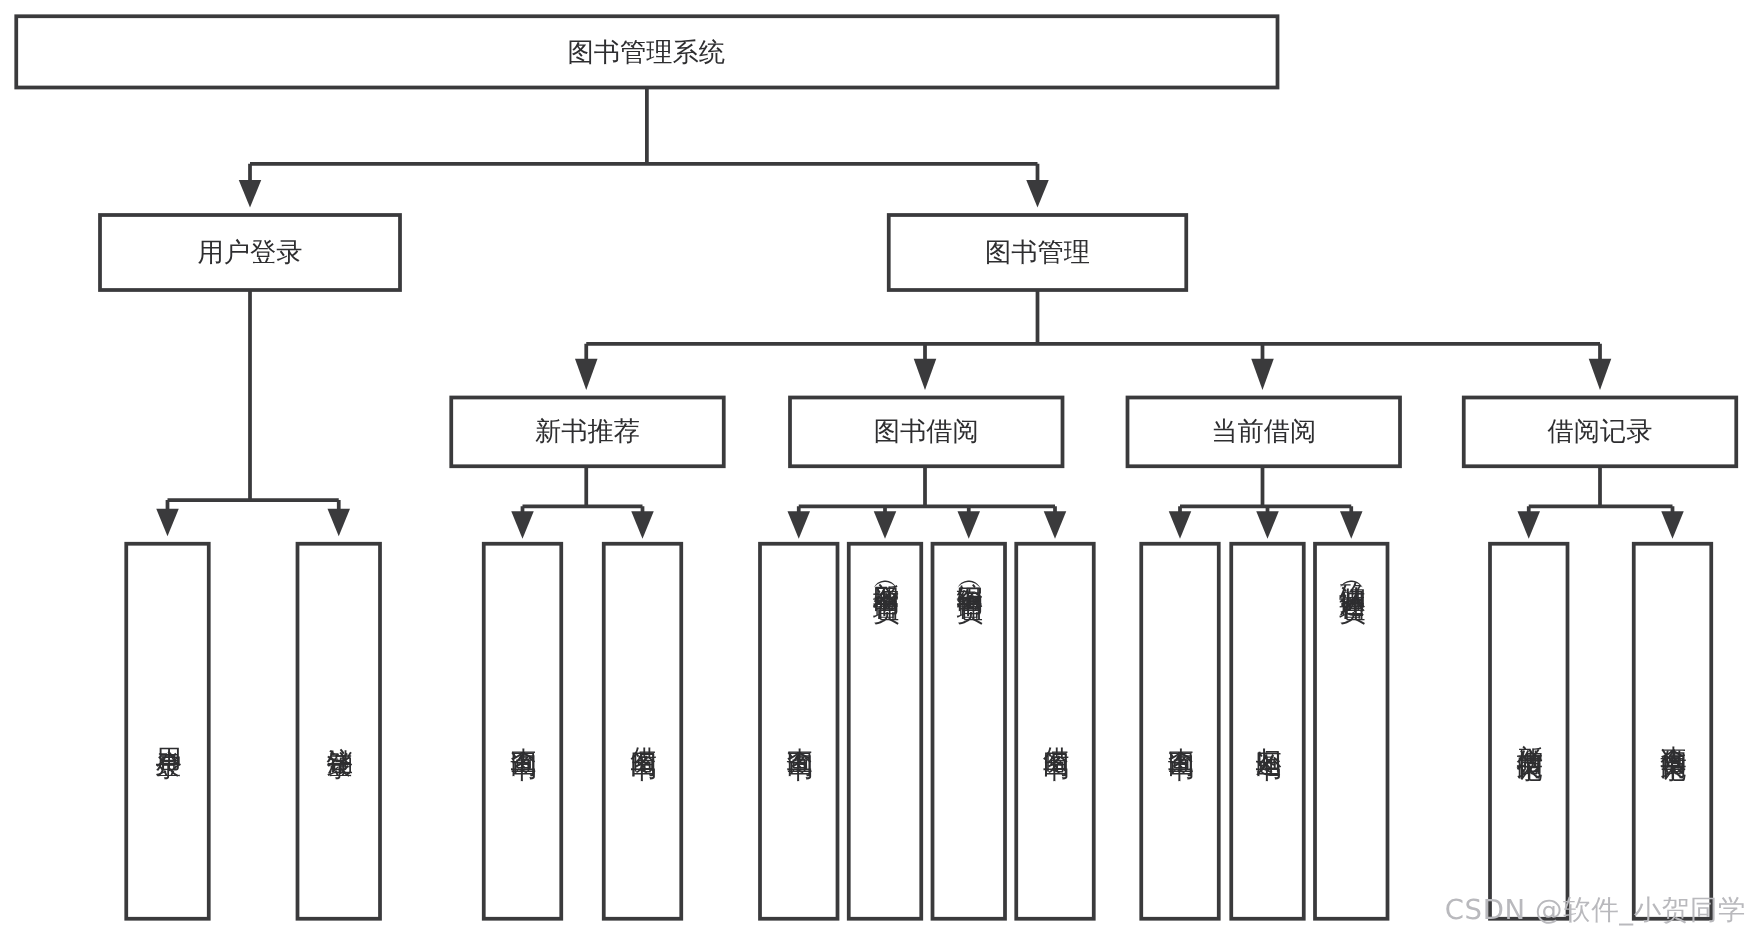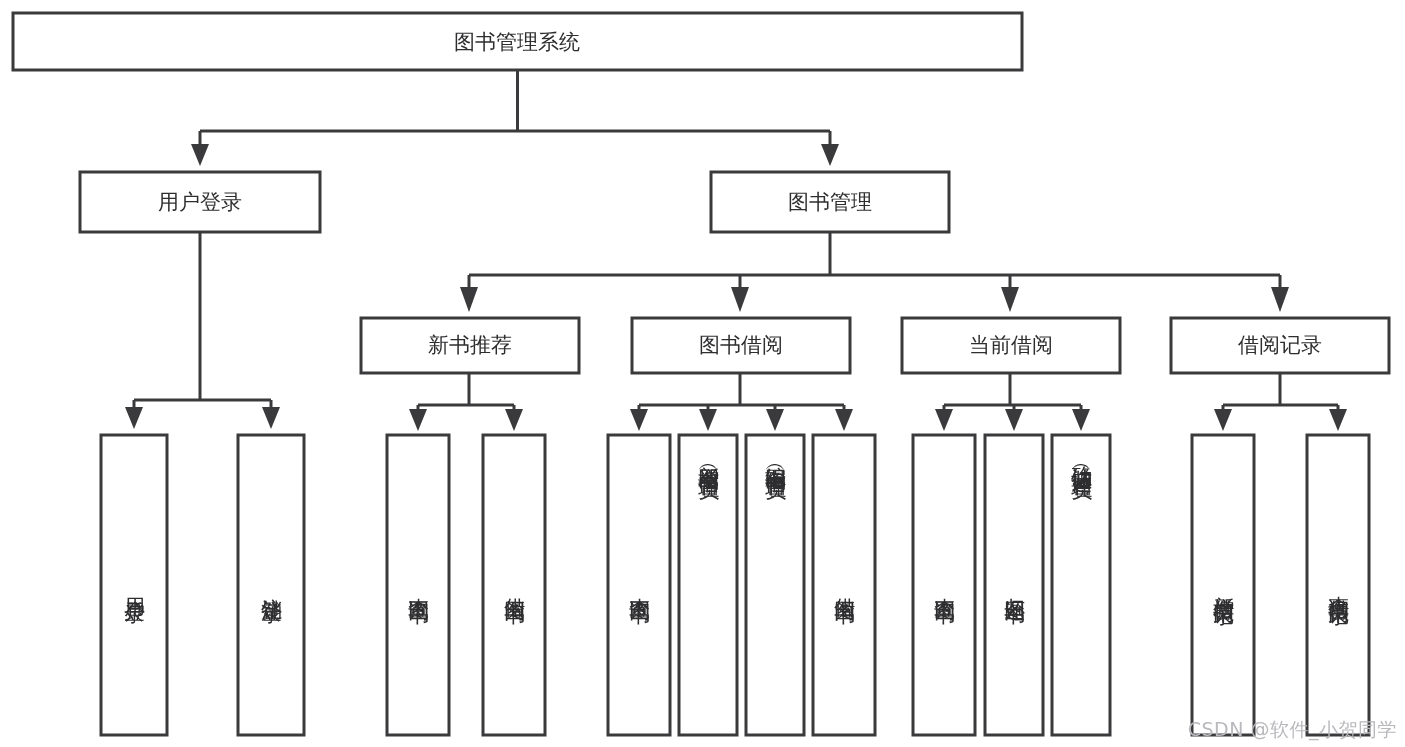--- a/index.html
+++ b/index.html
@@ -63,21 +63,21 @@
     color: #2e2e30;
     letter-spacing: 2px;
     pointer-events: none;
     text-align: center;
   }
   .watermark {
     position: absolute;
     right: 8px;
     bottom: 4px;
     font-family: "DejaVu Sans", "Liberation Sans", sans-serif;
-    font-size: 19px;
+    font-size: 22px;
     color: #b9b9bd;
     white-space: nowrap;
     letter-spacing: 0.5px;
   }
 </style>
 </head>
 <body>
 
 <div id="diagram-root">
 

